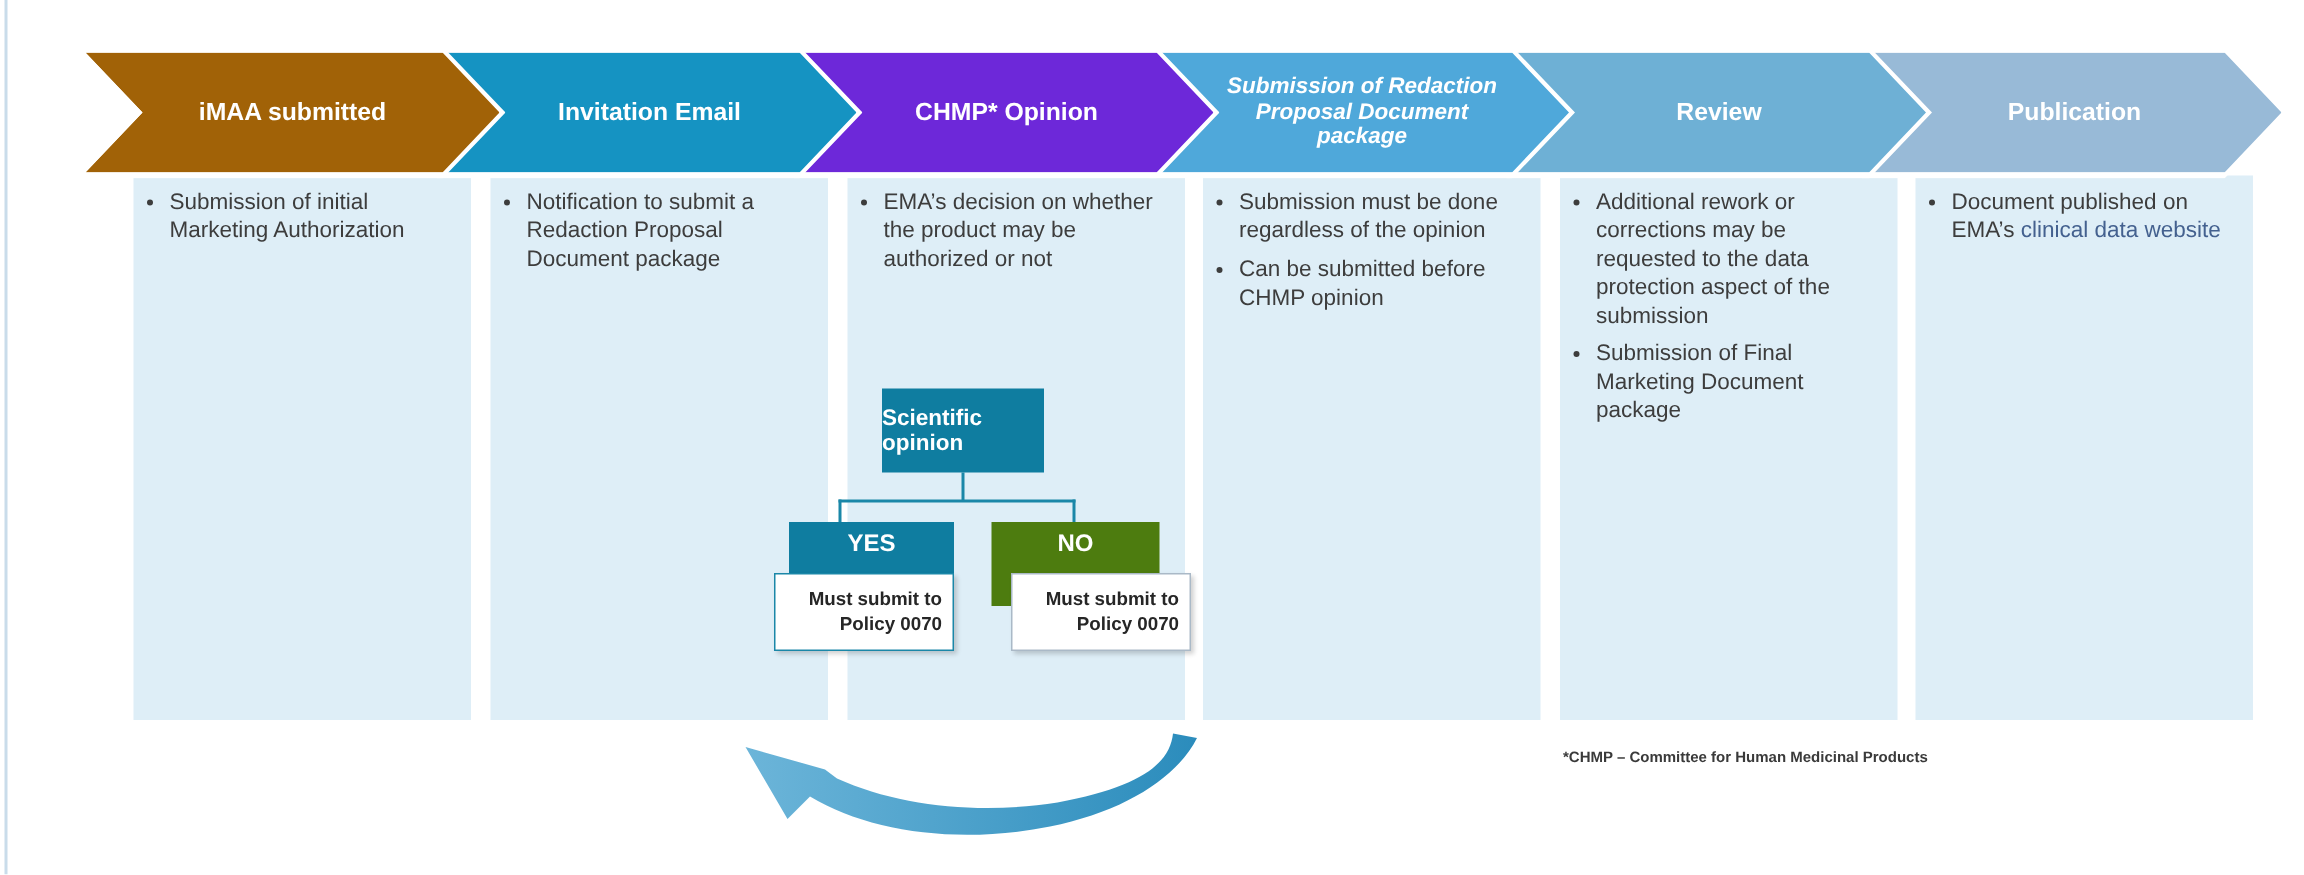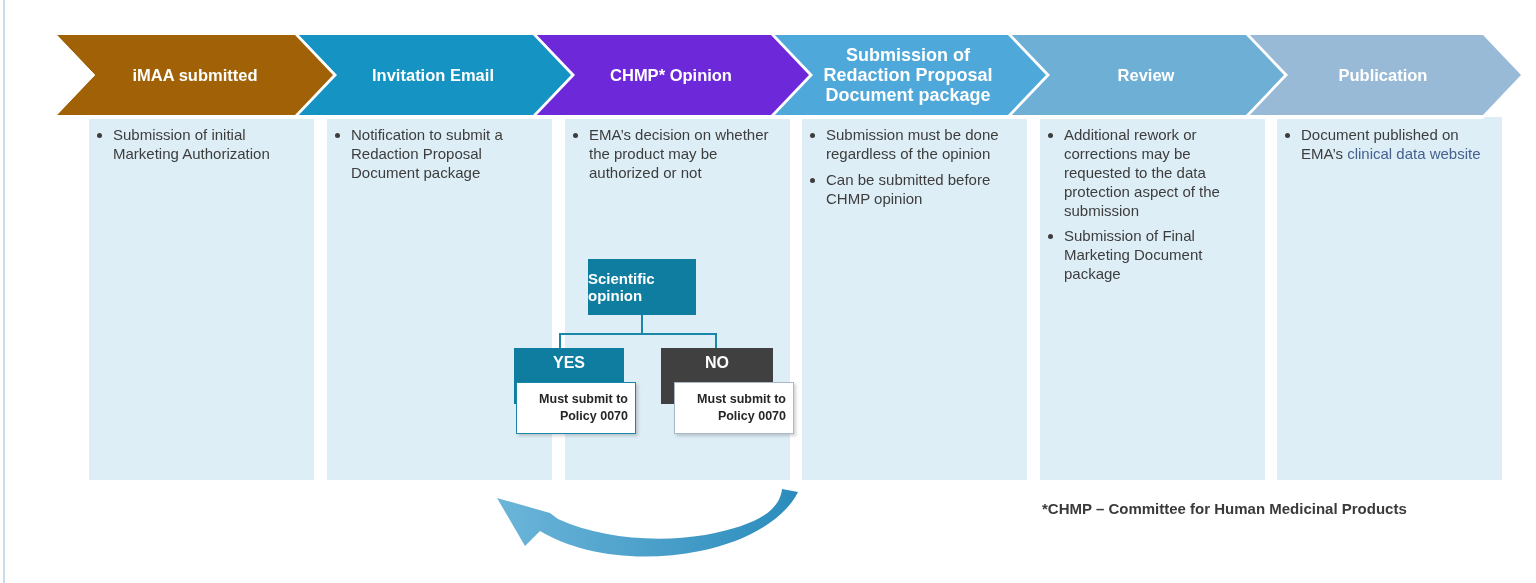--- a/index.html
+++ b/index.html
@@ -9,39 +9,39 @@
 
   .left-edge-line { position:absolute; left:3px; top:0; width:2px; height:583px; background:#c9dcea; }
 
   
   .chev-halo { position:absolute; top:31px; width:284px; height:88px; background:#ffffff;
     clip-path: polygon(0 0, calc(100% - 42px) 0, 100% 50%, calc(100% - 42px) 100%, 0 100%, 42px 50%); }
   .chev-fill { position:absolute; left:4px; top:4px; width:276px; height:80px;
     clip-path: polygon(0 0, calc(100% - 38px) 0, 100% 50%, calc(100% - 38px) 100%, 0 100%, 38px 50%);
     display:flex; align-items:center; justify-content:center; text-align:center;
     padding:0 46px; color:#ffffff; font-size:16.5px; font-weight:600; line-height:1.12; }
-  .chev-fill.small-text { font-size:18px; padding:0 42px; }
+  .chev-fill.small-text { font-size:15px; padding:0 42px;font-style:italic; }
 
   
   .panel { position:absolute; top:117px; width:225px; height:363px; background:#deeef7;margin-left:32px; }
   .panel ul { margin:0; padding:9px 8px 0 24px; }
   .panel li { font-size:15px; line-height:1.26; color:#3d3d3d; margin-bottom:7px; }
   .panel a { cursor:pointer; }
 
   
   .tree-box { position:absolute; display:flex; align-items:center; justify-content:center;
     text-align:left; color:#fff; font-weight:600; }
   .tree-line { position:absolute; background:#1a87a8; }
   .yn-label { align-items:flex-start; padding-top:6px; font-size:16px; font-weight:700; }
   .note-box { position:absolute; background:#ffffff; display:flex; align-items:center;
     justify-content:flex-end; text-align:right; padding:4px 7px 4px 4px;
     font-size:12.5px; font-weight:700; color:#262626; line-height:1.35;
     box-shadow:2px 2px 3px rgba(0,0,0,0.18); }
 
-  .footnote { position:absolute; left:1042px; top:500px; font-size:15px;
+  .footnote { position:absolute; left:1042px; top:500px; font-size:10px;
     font-weight:700; color:#3a3a3a; }
 
   .loop-arrow-svg { position:absolute; left:470px; top:483px; }
 </style>
 </head>
 <body>
 
 <div id="canvas">
 
   <div class="left-edge-line"></div>
@@ -100,24 +100,24 @@
     </ul>
   </div>
 
   <div class="tree-box" style="left: 588px; top: 259px; width: 108px; height: 56px; font-size: 15px; z-index: 30; background-color: rgb(15, 125, 160);">Scientific opinion</div>
 
   <div class="tree-line" style="left:641px; top:315px; width:2px; height:19px; z-index:29;"></div>
   <div class="tree-line" style="left:559px; top:333px; width:158px; height:2px; z-index:29;"></div>
   <div class="tree-line" style="left:559px; top:333px; width:2px; height:16px; z-index:29;"></div>
   <div class="tree-line" style="left:715px; top:333px; width:2px; height:16px; z-index:29;"></div>
 
-  <div class="tree-box yn-label" style="left: 514px; top: 348px; width: 110px; height: 56px; z-index: 30; background-color: rgb(15, 125, 160);">YES</div>
+  <div class="tree-box yn-label" style="left: 526px; top: 348px; width: 110px; height: 56px; z-index: 30; background-color: rgb(15, 125, 160);">YES</div>
   <div class="note-box" style="left: 516px; top: 382px; width: 120px; height: 52px; z-index: 31; border: 1.5px solid rgb(26, 135, 168);">Must submit to Policy 0070</div>
 
-  <div class="tree-box yn-label" style="left: 661px; top: 348px; width: 112px; height: 56px; z-index: 30; background-color: #404040;">NO</div>
+  <div class="tree-box yn-label" style="left: 661px; top: 348px; width: 112px; height: 56px; z-index: 30; background-color: #4d7c0f;">NO</div>
   <div class="note-box" style="left: 674px; top: 382px; width: 120px; height: 52px; z-index: 31; border: 1.5px solid rgb(170, 185, 199);">Must submit to Policy 0070</div>
 
   <svg class="loop-arrow-svg" width="350" height="95" viewBox="0 0 350 95">
     <defs>
       <linearGradient id="loopGrad" x1="0" y1="0" x2="1" y2="0">
         <stop offset="0" stop-color="#6cb5d9"></stop>
         <stop offset="1" stop-color="#2b8cbc"></stop>
       </linearGradient>
     </defs>
     <path fill="url(#loopGrad)" d="

